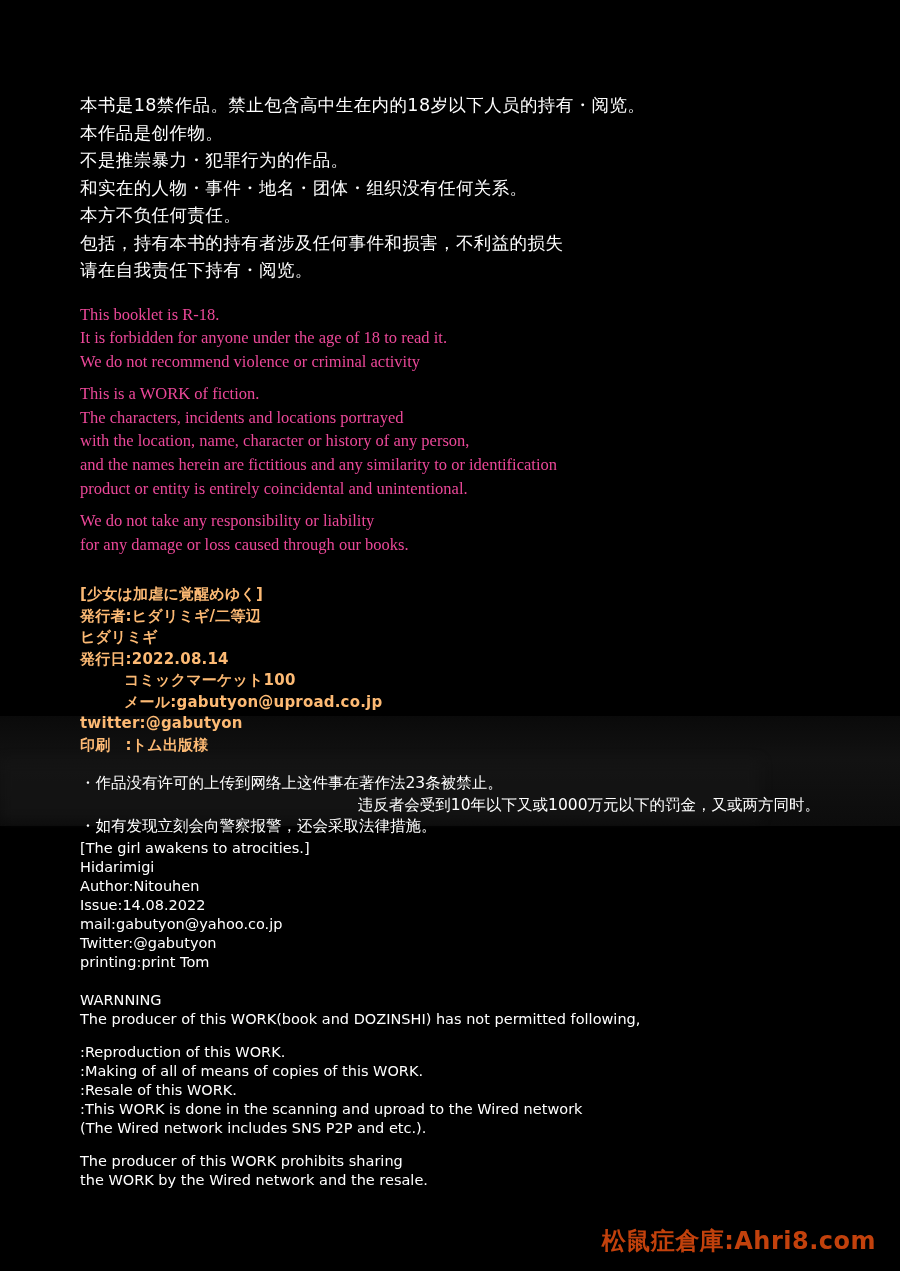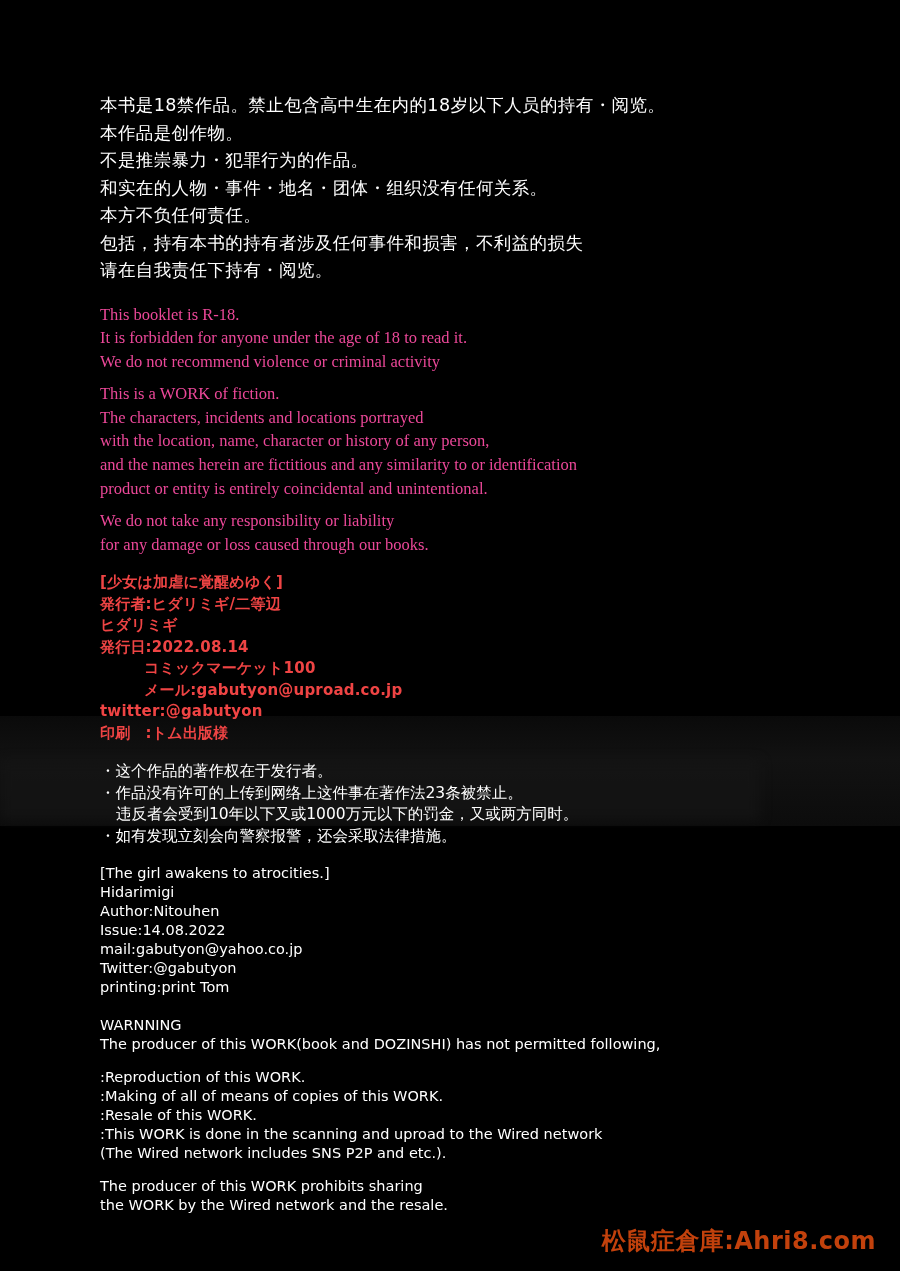--- a/index.html
+++ b/index.html
@@ -28,21 +28,21 @@
   }
   .band-b {
     position: absolute;
     left: 0; top: 760px; width: 760px; height: 60px;
     background: #151515;
     filter: blur(6px);
     opacity: .75;
   }
   .content {
     position: absolute;
-    left: 100px;
+    left: 80px;
     top: 92px;
     width: 740px;
   }
 
   
   .cn-notice {
     font-size: 17.5px;
     line-height: 27.5px;
     letter-spacing: .4px;
     color: #ffffff;
@@ -55,43 +55,43 @@
     margin-top: 18px;
     font-family: "Liberation Serif", "DejaVu Serif", serif;
     font-size: 16.5px;
     line-height: 23.6px;
     color: #ec4899;
   }
   .en-notice .gap { height: 9px; }
 
   
   .jp-colophon {
-    margin-top: 16px;
+    margin-top: 28px;
     font-family: "DejaVu Sans", sans-serif;
     font-size: 15px;
     line-height: 21.5px;
     font-weight: bold;
-    color: #ef4444;
+    color: #fdba74;
     letter-spacing: .2px;
   }
   .jp-colophon .indent { padding-left: 44px; }
 
   
   .cn-bullets {
     margin-top: 17px;
     font-family: "DejaVu Sans", sans-serif;
     font-size: 15.5px;
     line-height: 21.5px;
     color: #ffffff;
   }
-  .cn-bullets .sub { padding-left: 16px; }
+  .cn-bullets .sub { padding-left: 16px; text-align: right; }
 
   
   .en-colophon {
-    margin-top: 17px;
+    margin-top: 1px;
     font-family: "DejaVu Sans", sans-serif;
     font-size: 14.5px;
     line-height: 19px;
     color: #ffffff;
   }
   .en-colophon .indent { padding-left: 52px; }
   .en-colophon .gap { height: 19px; }
   .en-colophon .gap-sm { height: 14px; }
 
   
@@ -146,21 +146,20 @@
       <div>発行者:ヒダリミギ/二等辺</div>
       <div>ヒダリミギ</div>
       <div>発行日:2022.08.14</div>
       <div class="indent">コミックマーケット100</div>
       <div class="indent">メール:gabutyon@uproad.co.jp</div>
       <div>twitter:@gabutyon</div>
       <div>印刷　:トム出版様</div>
     </div>
 
     <div class="cn-bullets">
-      <div>・这个作品的著作权在于发行者。</div>
       <div>・作品没有许可的上传到网络上这件事在著作法23条被禁止。</div>
       <div class="sub">违反者会受到10年以下又或1000万元以下的罚金，又或两方同时。</div>
       <div>・如有发现立刻会向警察报警，还会采取法律措施。</div>
     </div>
 
     <div class="en-colophon">
       <div>[The girl awakens to atrocities.]</div>
       <div>Hidarimigi</div>
       <div>Author:Nitouhen</div>
       <div>Issue:14.08.2022</div>

